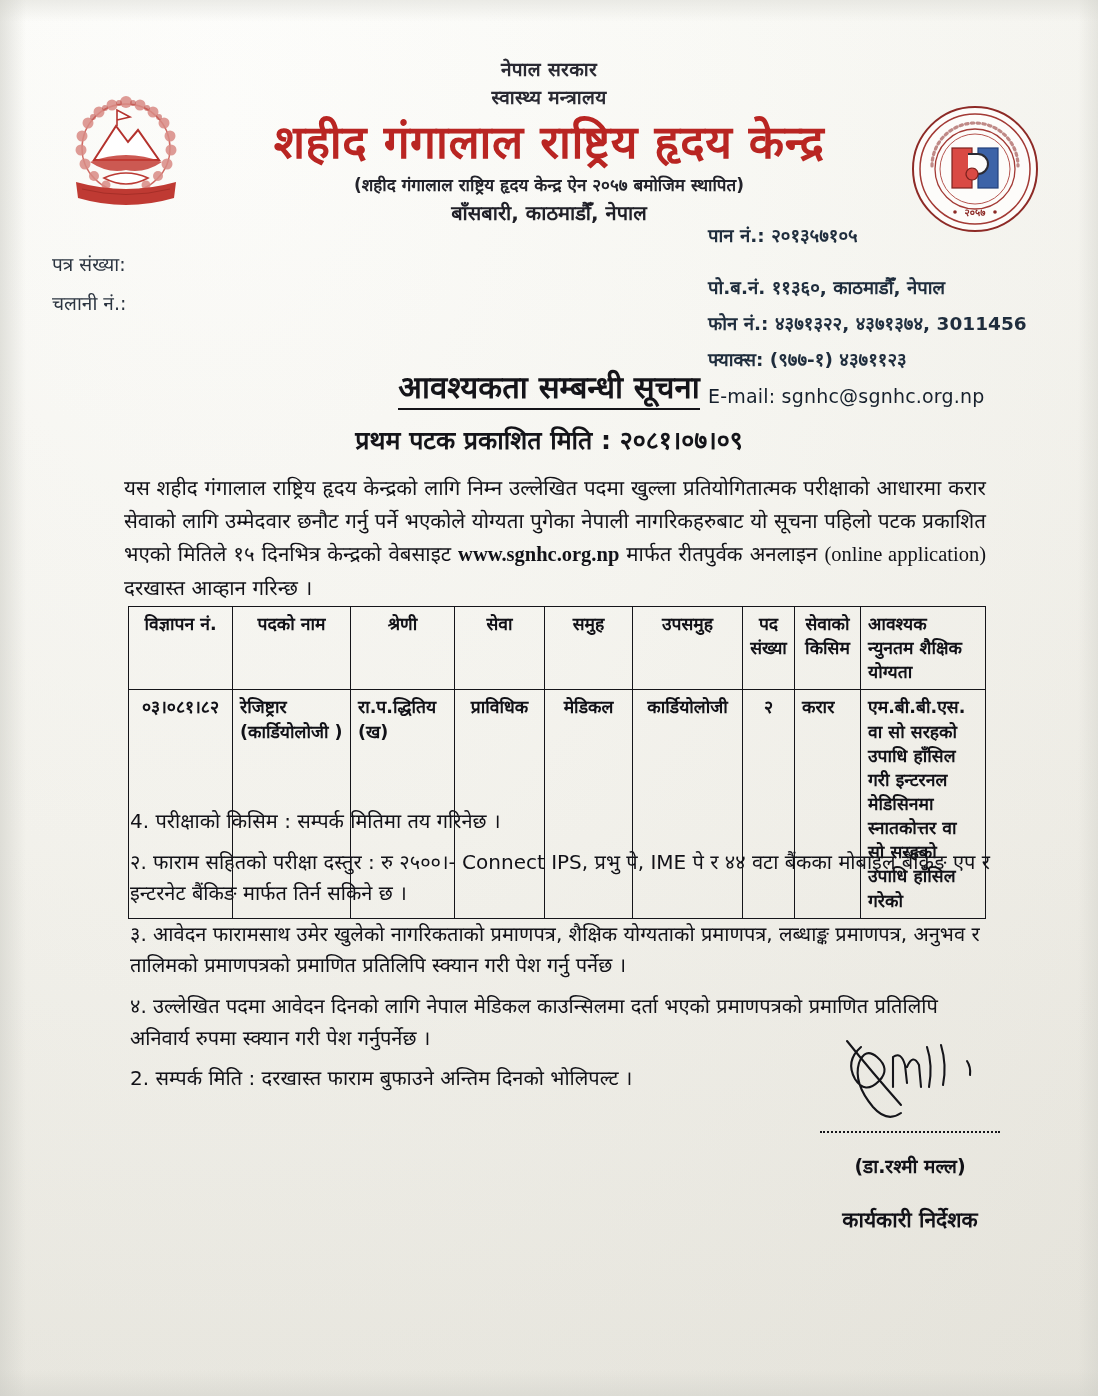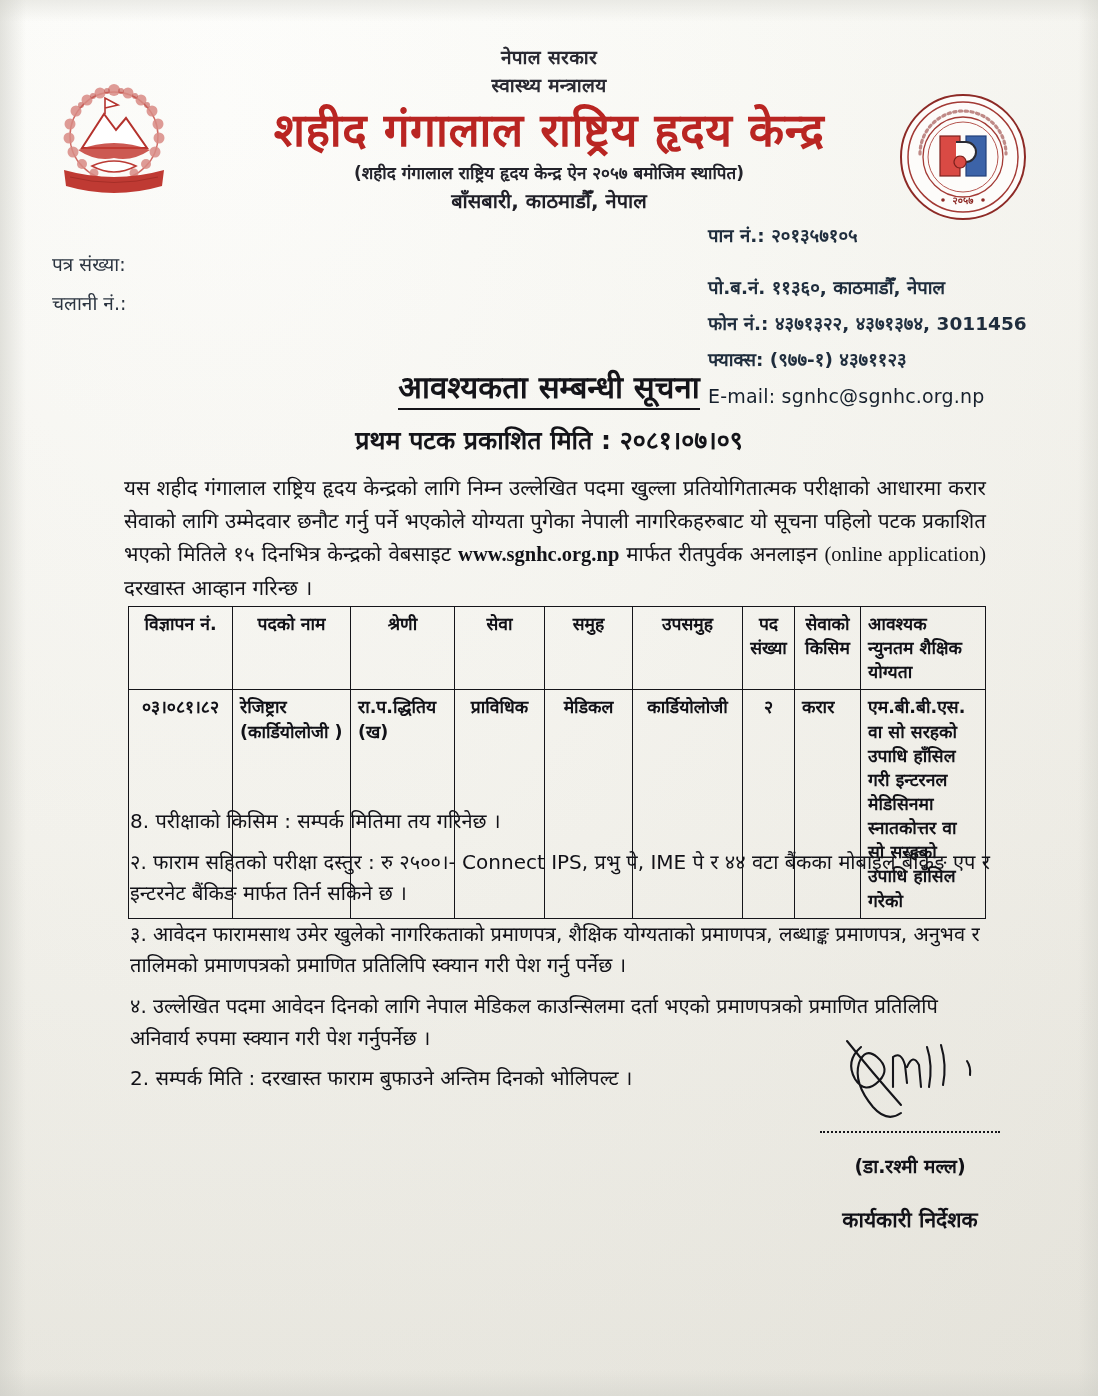--- a/index.html
+++ b/index.html
@@ -32,21 +32,21 @@
     background:
       linear-gradient(90deg, rgba(205,205,198,.55) 0px, rgba(255,255,255,0) 26px),
       linear-gradient(180deg, rgba(210,210,203,.40) 0px, rgba(255,255,255,0) 22px),
       linear-gradient(270deg, rgba(206,206,199,.40) 0px, rgba(255,255,255,0) 20px),
       linear-gradient(0deg, rgba(208,208,201,.45) 0px, rgba(255,255,255,0) 26px);
     pointer-events: none;
   }
   .sheet {
     position: absolute;
     inset: 0;
-    padding: 0;
+    padding: 12px;
   }
 
   
   .header {
     position: relative;
     height: 230px;
   }
   .gov-emblem {
     position: absolute;
     left: 48px;
@@ -382,21 +382,21 @@
           <td class="c">कार्डियोलोजी</td>
           <td class="c">२</td>
           <td class="l">करार</td>
           <td class="l">एम.बी.बी.एस. वा सो सरहको उपाधि हाँसिल गरी इन्टरनल मेडिसिनमा स्नातकोत्तर वा सो सरहको उपाधि हाँसिल गरेको</td>
         </tr>
       </tbody>
     </table>
   </div>
 
   <div class="notes">
-    <div class="note">8. परीक्षाको किसिम :  सम्पर्क मितिमा तय गरिनेछ ।</div>
+    <div class="note">4. परीक्षाको किसिम :  सम्पर्क मितिमा तय गरिनेछ ।</div>
     <div class="note">२. फाराम सहितको परीक्षा दस्तुर : रु २५००।- Connect IPS, प्रभु पे,  IME पे र ४४ वटा बैंकका मोबाइल बैंकिङ एप र इन्टरनेट बैंकिङ मार्फत तिर्न सकिने छ ।</div>
     <div class="note">३. आवेदन फारामसाथ उमेर खुलेको नागरिकताको प्रमाणपत्र, शैक्षिक योग्यताको प्रमाणपत्र, लब्धाङ्क प्रमाणपत्र, अनुभव र तालिमको प्रमाणपत्रको प्रमाणित प्रतिलिपि स्क्यान गरी पेश गर्नु पर्नेछ ।</div>
     <div class="note">४. उल्लेखित पदमा आवेदन दिनको लागि नेपाल मेडिकल काउन्सिलमा दर्ता भएको प्रमाणपत्रको प्रमाणित प्रतिलिपि अनिवार्य रुपमा स्क्यान गरी पेश गर्नुपर्नेछ ।</div>
     <div class="note">2. सम्पर्क मिति : दरखास्त फाराम बुफाउने अन्तिम दिनको भोलिपल्ट ।</div>
   </div>
 
   <div class="sign-block">
     <svg class="sign-mark" viewBox="0 0 190 92">
       <g fill="none" stroke="#15151a" stroke-width="2.1" stroke-linecap="round">
         <path d="M46 12 Q30 26 40 44 Q50 60 64 46 Q76 34 62 22 Q50 12 44 28 Q38 48 58 72 Q72 88 86 78"></path>

